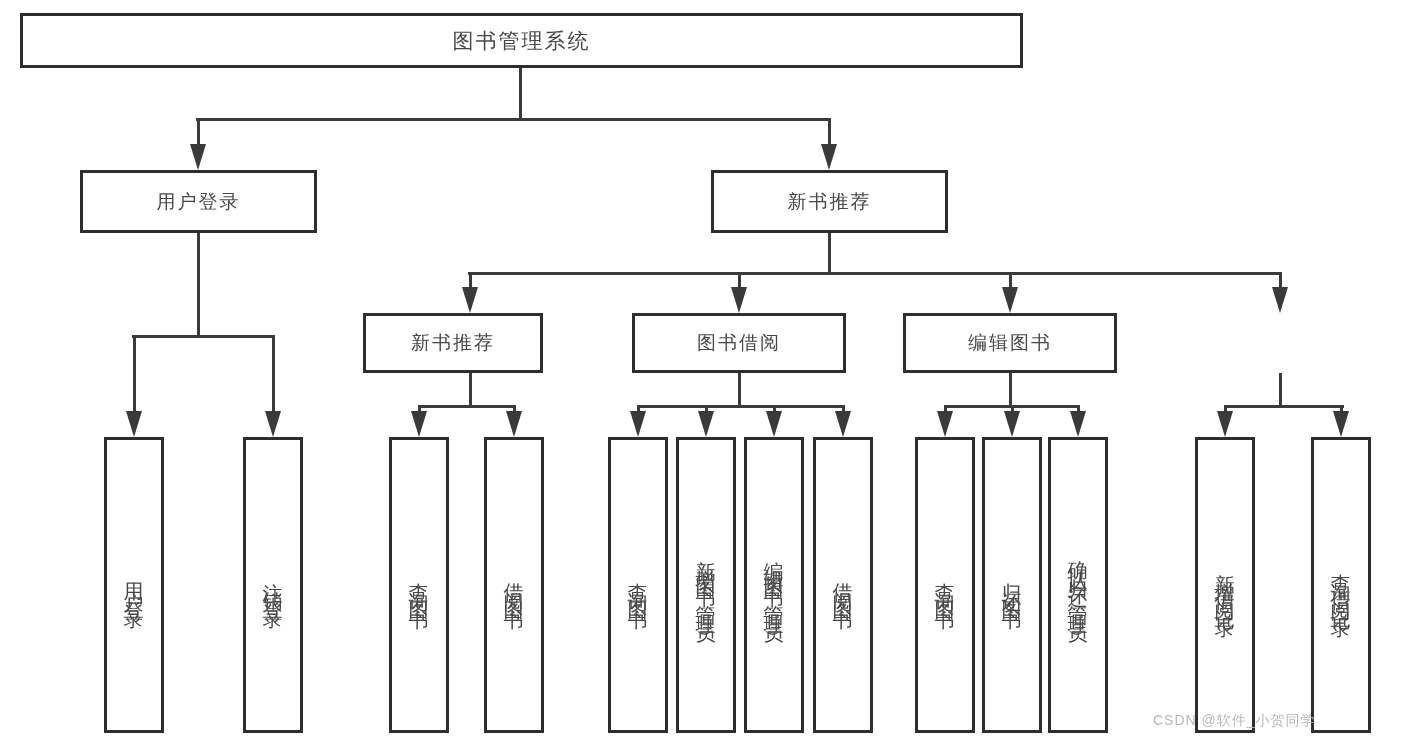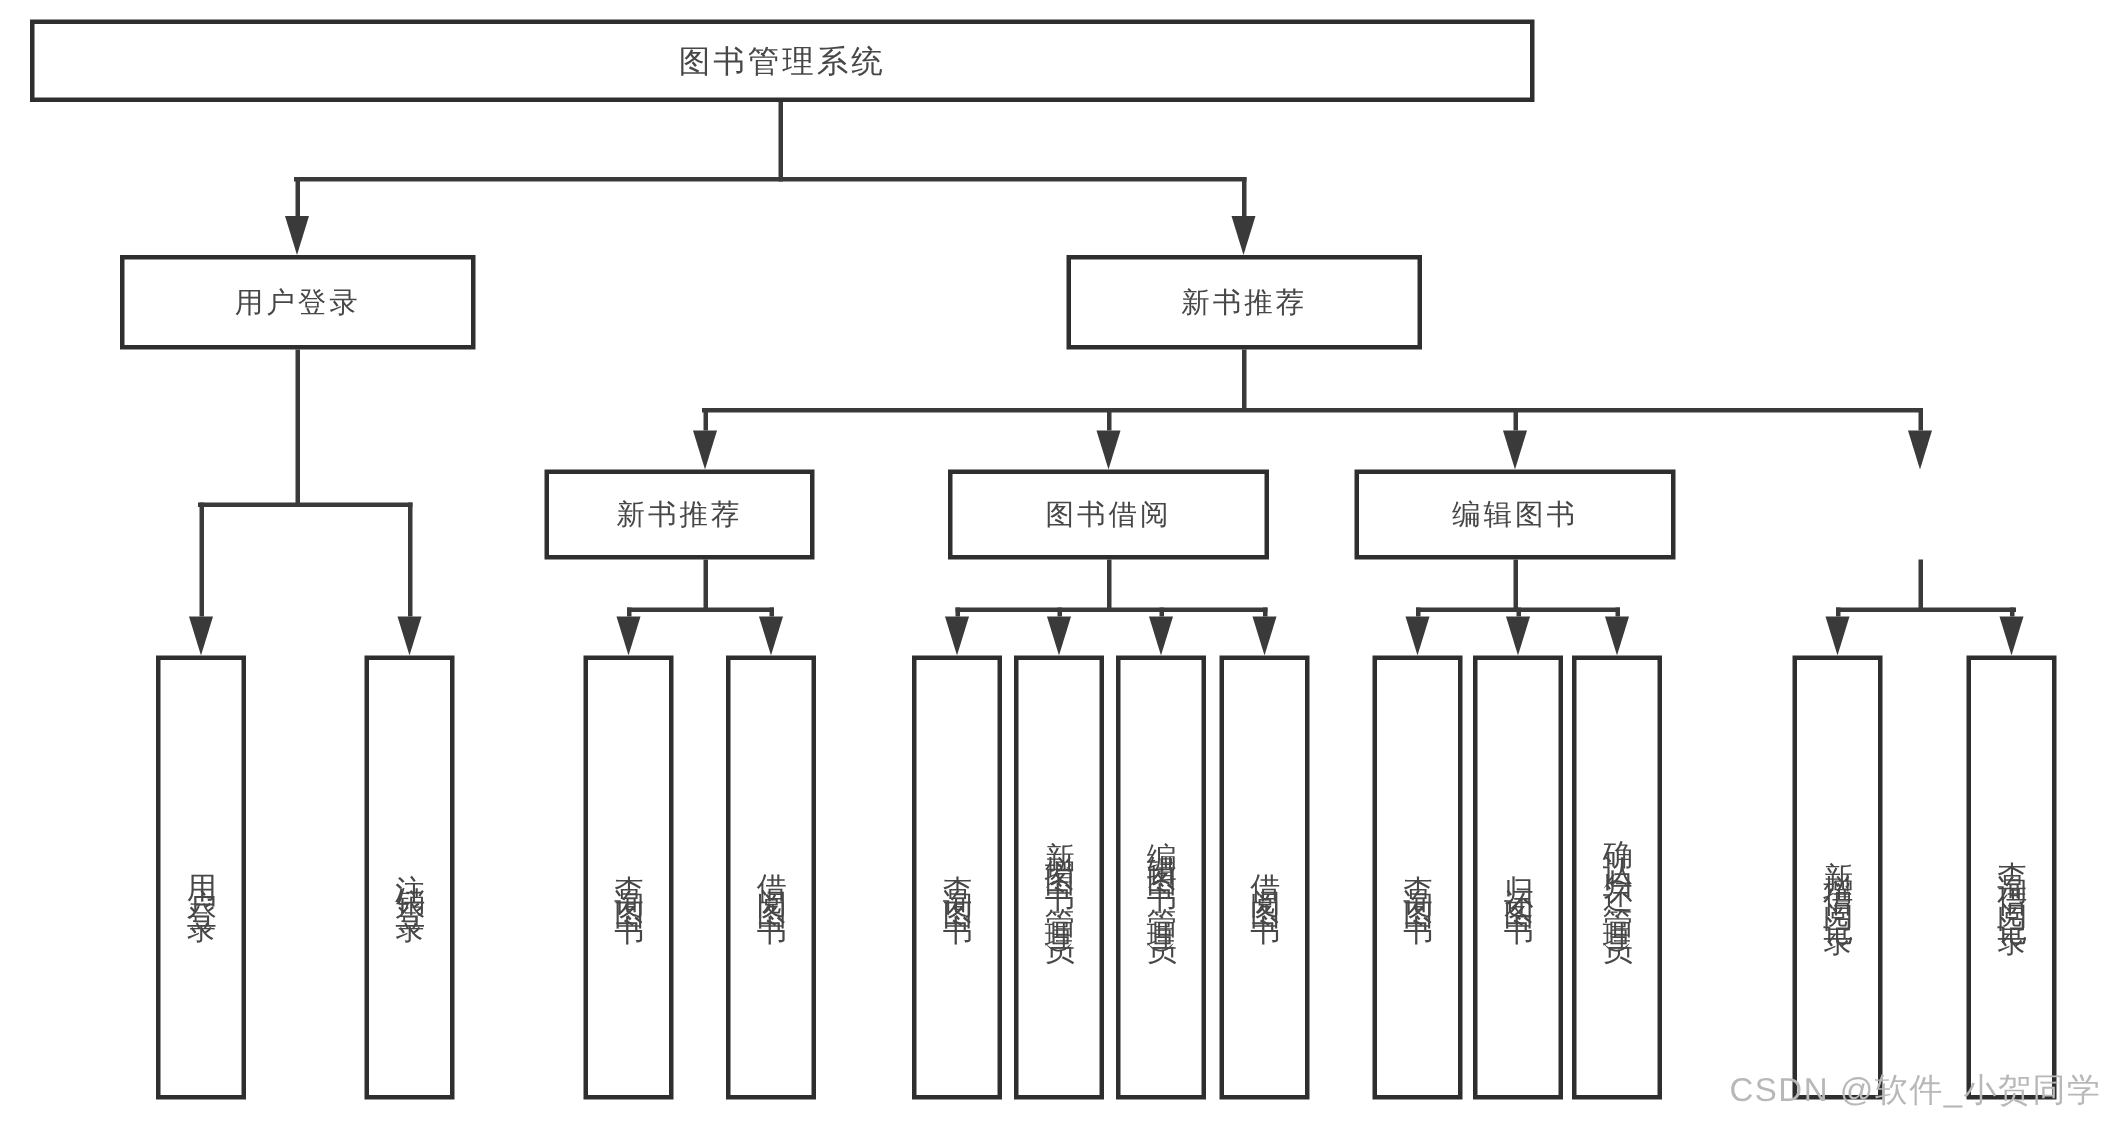--- a/index.html
+++ b/index.html
@@ -75,21 +75,21 @@
   .arrow .tri{
     width:0;height:0;flex:0 0 auto;
     border-left:8px solid transparent;
     border-right:8px solid transparent;
     border-top:26px solid var(--line);
   }
   .watermark{
     position:absolute;
     left:1153px;
     top:712px;
-    font-size:22px;
+    font-size:14px;
     letter-spacing:1px;
     color:var(--wm);
     z-index:10;
     white-space:nowrap;
   }
 </style>
 </head>
 <body>
 
 <div class="canvas">

